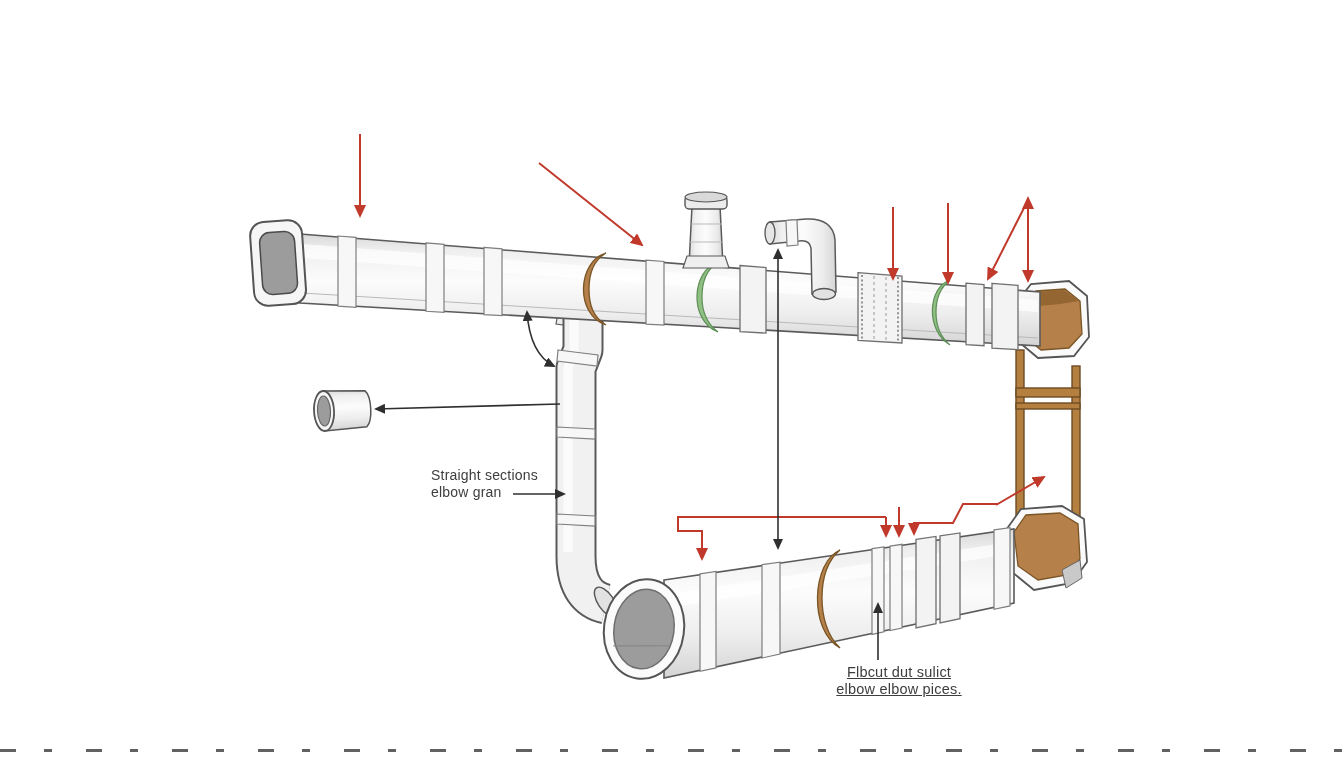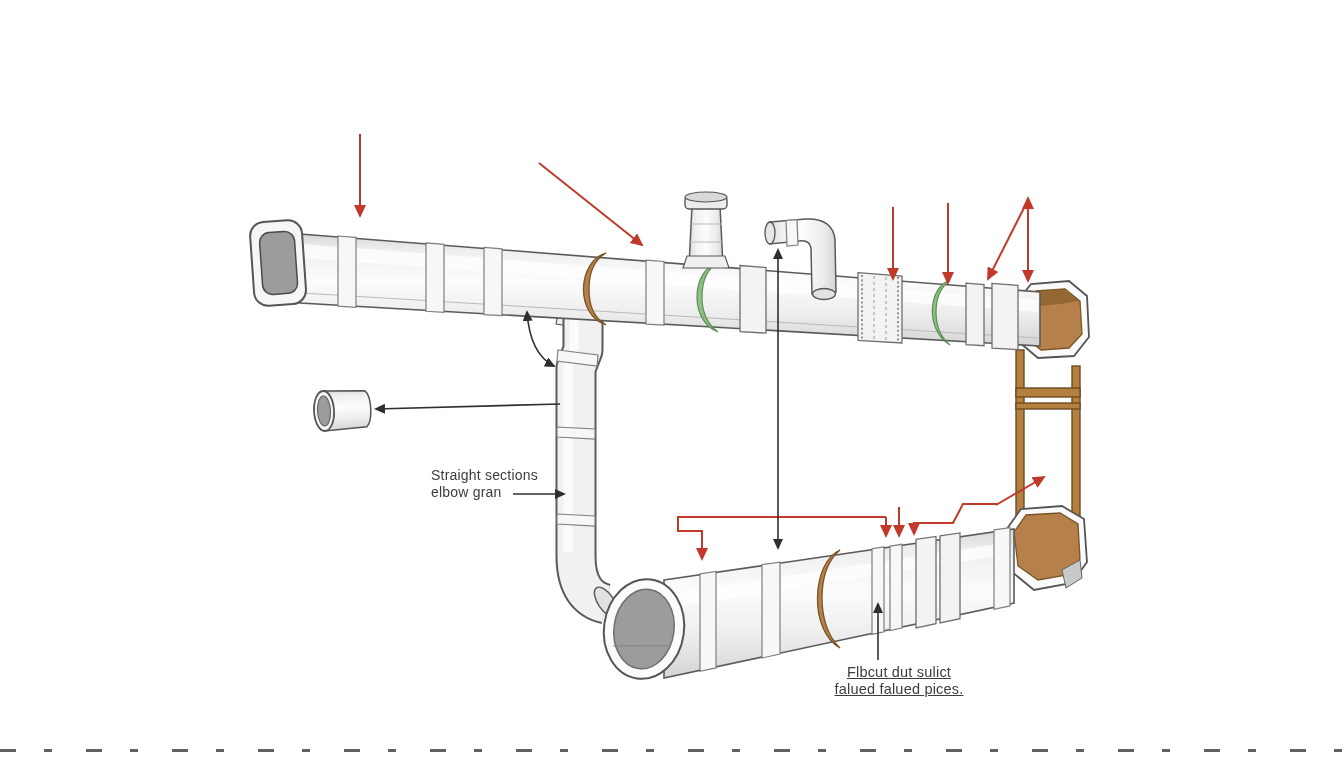--- a/index.html
+++ b/index.html
@@ -202,17 +202,17 @@
     </g>
   </svg>
 
   <div class="label" id="label-straight" style="left:423px;top:467px;width:140px;margin-left:8px;">
     <div>Straight sections</div>
     <div>elbow gran</div>
   </div>
 
   <div class="label" id="label-note" style="left:820px;top:664px;width:158px;text-decoration:underline;">
     <div>Flbcut dut sulict</div>
-    <div>falued falued pices.</div>
+    <div>elbow elbow pices.</div>
   </div>
 
   <div class="bottom-artifact"></div>
 </div>
 
 </body></html>

